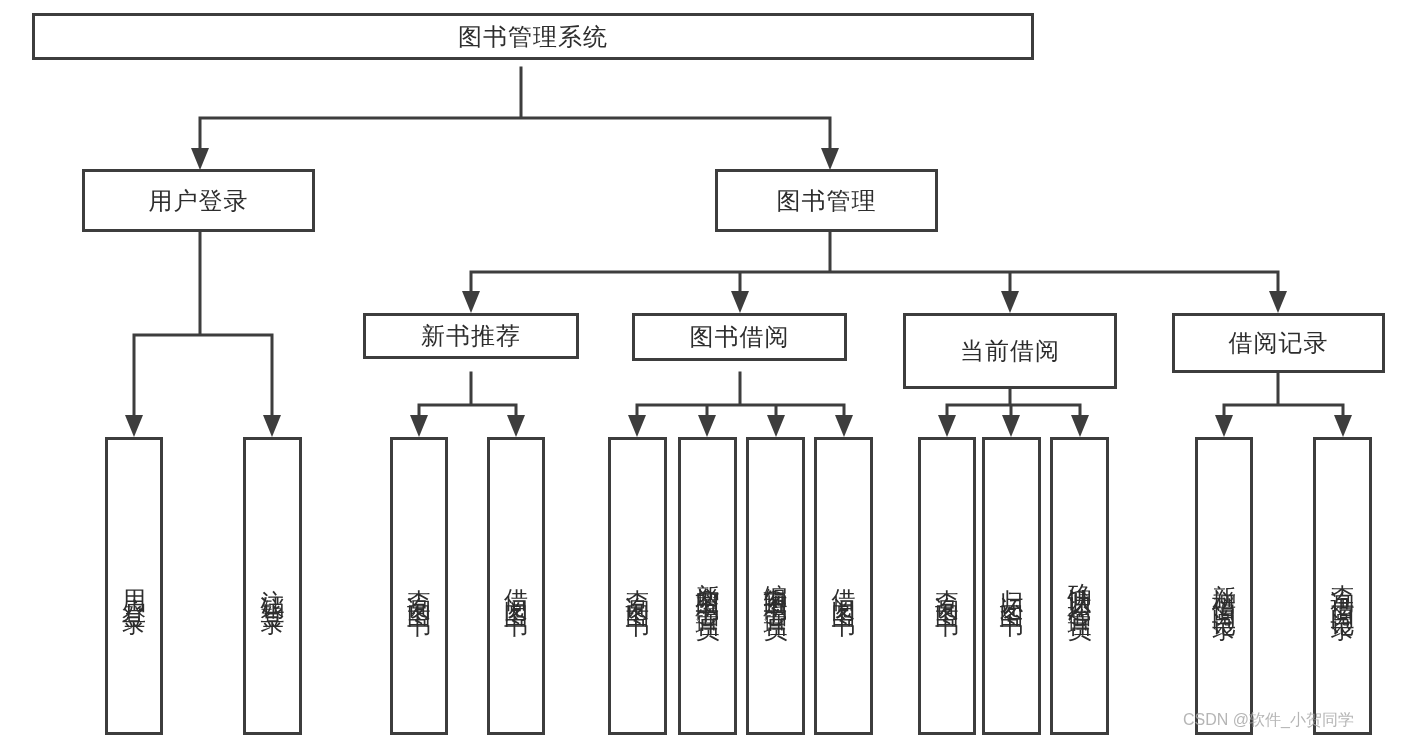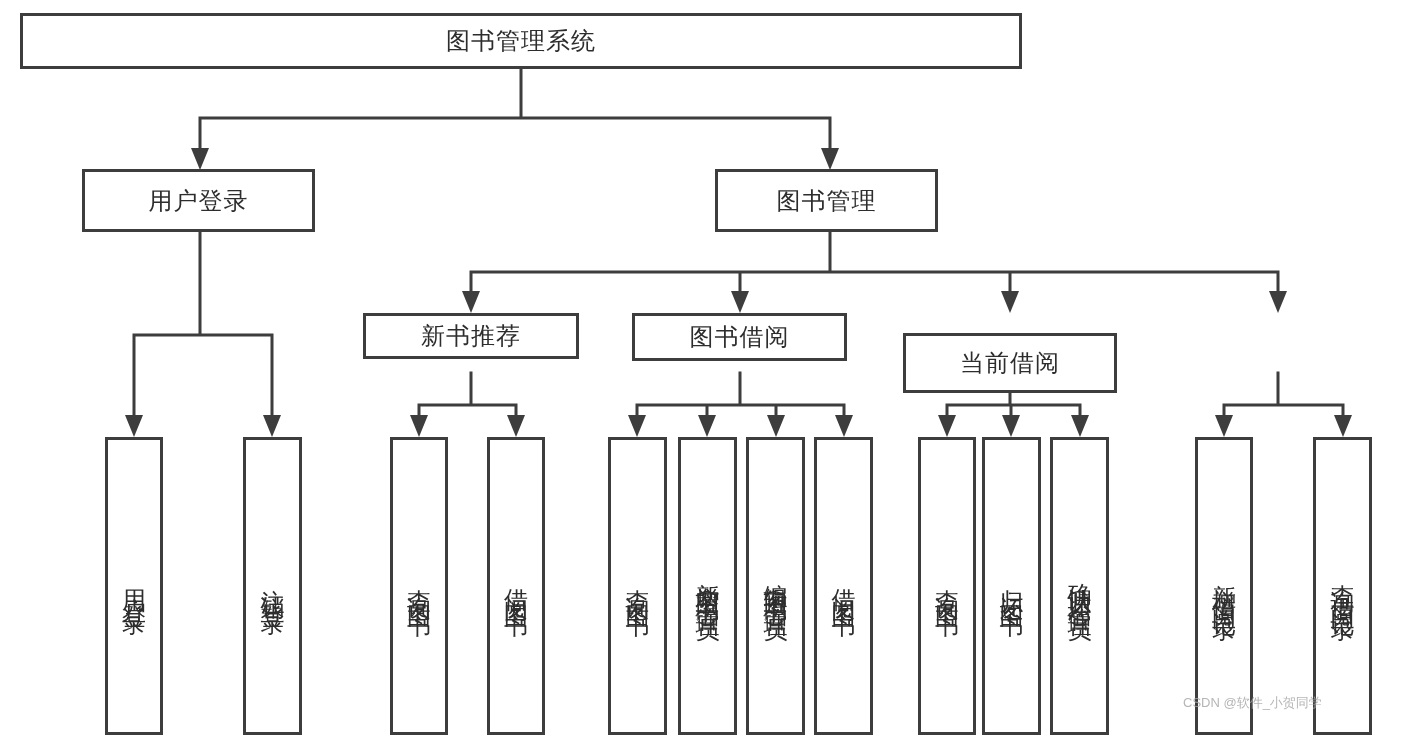--- a/index.html
+++ b/index.html
@@ -27,22 +27,22 @@
     writing-mode:vertical-lr;
     text-orientation:mixed;
     white-space:nowrap;
     line-height:1;
   }
   .ls-a{letter-spacing:8px;}  
   .ls-b{letter-spacing:7px;}  
   .ls-c{letter-spacing:5px;}  
   .watermark{
     position:absolute;
-    left:1183px;top:694px;width:215px;
-    font-size:13px;letter-spacing:0;
+    left:1183px;top:710px;width:215px;
+    font-size:16px;letter-spacing:0;
     color:var(--watermark);
     opacity:.85;
     z-index:5;
     white-space:nowrap;
   }
 </style>
 </head>
 <body>
 
 <div class="canvas">
@@ -72,39 +72,42 @@
       <polygon points="767,415 785,415 776,437"></polygon>
       <polygon points="835,415 853,415 844,437"></polygon>
       <polygon points="938,415 956,415 947,437"></polygon>
       <polygon points="1002,415 1020,415 1011,437"></polygon>
       <polygon points="1071,415 1089,415 1080,437"></polygon>
       <polygon points="1215,415 1233,415 1224,437"></polygon>
       <polygon points="1334,415 1352,415 1343,437"></polygon>
     </g>
   </svg>
 
-  <div class="node" style="left:20px;top:13px;width:1002px;height:56px;">
+  <div class="node" style="left:32px;top:13px;width:1002px;height:47px;">
     <span>图书管理系统</span>
   </div>
 
   <div class="node" style="left:82px;top:169px;width:233px;height:63px;">
     <span>用户登录</span>
   </div>
   <div class="node" style="left:715px;top:169px;width:223px;height:63px;">
     <span>图书管理</span>
   </div>
 
   <div class="node" style="left:363px;top:313px;width:216px;height:46px;">
     <span>新书推荐</span>
   </div>
   <div class="node" style="left:632px;top:313px;width:215px;height:48px;">
     <span>图书借阅</span>
   </div>
-  <div class="node" style="left:903px;top:313px;width:214px;height:60px;margin-top:20px;">
+  <div class="node" style="left:903px;top:313px;width:214px;height:76px;">
     <span>当前借阅</span>
+  </div>
+  <div class="node" style="left:1172px;top:313px;width:213px;height:60px;">
+    <span>借阅记录</span>
   </div>
 
   <div class="node leaf" style="left:105px;top:437px;width:58px;height:298px;">
     <span class="v ls-a">用户登录</span>
   </div>
   <div class="node leaf" style="left:243px;top:437px;width:59px;height:298px;">
     <span class="v ls-a">注销登录</span>
   </div>
 
   <div class="node leaf" style="left:390px;top:437px;width:58px;height:298px;">

